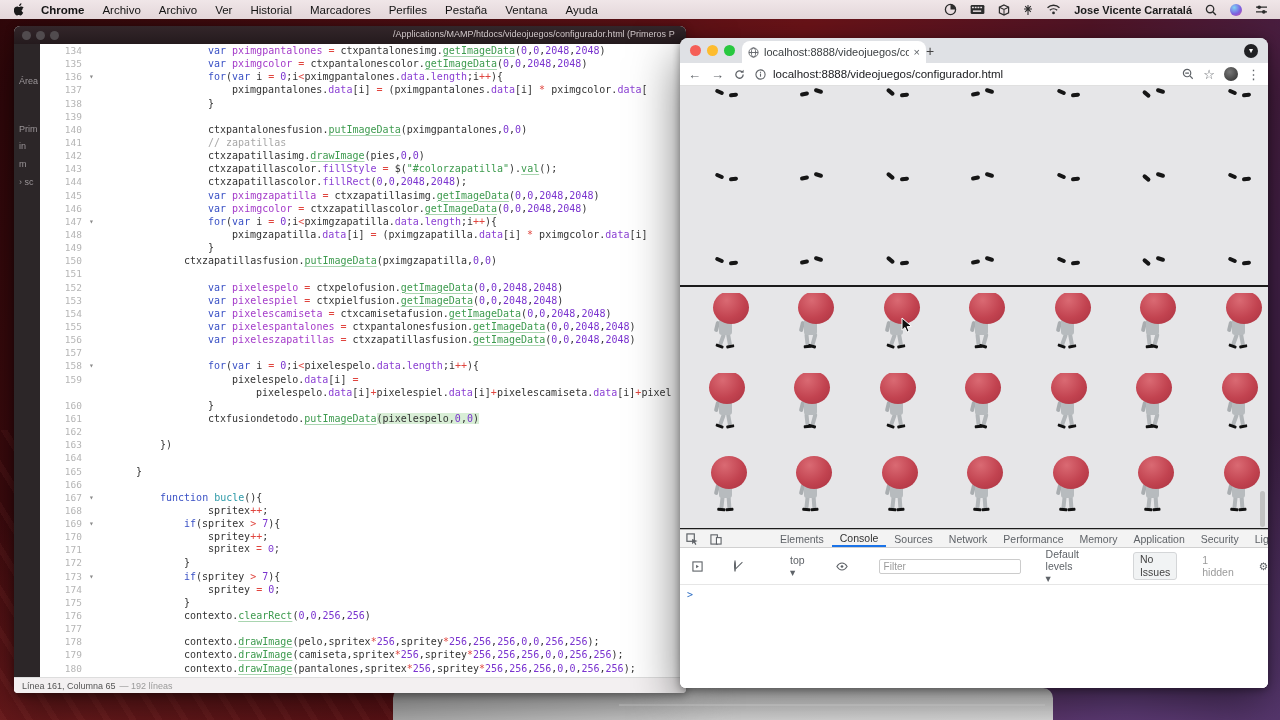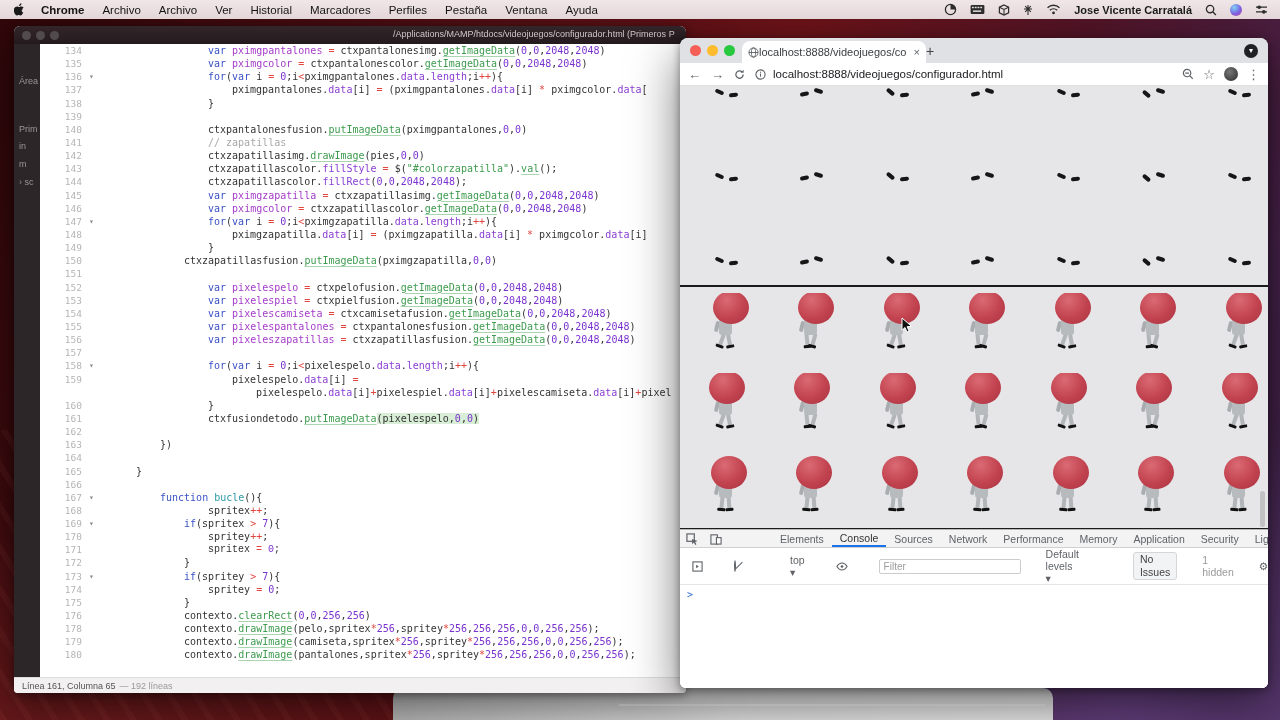--- a/index.html
+++ b/index.html
@@ -53,21 +53,21 @@
   .ed-status{flex:0 0 15px;background:#f3f0f1;border-top:1px solid #ddd;display:flex;align-items:center;
     font-size:9px;color:#555;padding-left:8px;gap:4px;}
   .ed-status .dim{color:#9a9a9a;}
   
   .browser{left:680px;top:38px;width:588px;height:650px;z-index:3;border-radius:8px 8px 6px 6px;
     background:#dfe1e5;display:flex;flex-direction:column;overflow:hidden;}
   .tabstrip{flex:0 0 25px;background:#dfe1e5;position:relative;}
   .tl{position:absolute;top:7px;width:11px;height:11px;border-radius:50%;}
   .tl.red{left:10px;background:#f55f57}.tl.yel{left:27px;background:#fdbc2e}.tl.grn{left:44px;background:#28c83f}
   .tab{position:absolute;left:62px;top:3px;width:172px;height:22px;background:#fff;border-radius:8px 8px 0 0;
-    display:flex;align-items:center;padding:0 6px;font-size:11px;color:#3c4043;}
+    display:flex;align-items:center;padding:0 6px;gap:5px;font-size:11px;color:#3c4043;}
   .tab .t-title{flex:1;overflow:hidden;white-space:nowrap;}
   .tab .t-close{color:#5f6368;font-size:11px;}
   .newtab{position:absolute;left:246px;top:5px;font-size:14px;color:#444;}
   .tabsearch{position:absolute;right:10px;top:6px;width:14px;height:14px;border-radius:50%;background:#202124;
     color:#fff;font-size:8px;text-align:center;line-height:13px;}
   .toolbar{flex:0 0 22px;background:#fff;display:flex;align-items:center;padding:0 8px;gap:10px;
     border-bottom:1px solid #e0e0e0;}
   .nav{color:#5f6368;font-size:13px;line-height:1;}
   .urlbox{flex:1;display:flex;align-items:center;gap:7px;font-size:11.5px;color:#202124;}
   .tb-right{display:flex;align-items:center;gap:9px;}
@@ -260,20 +260,21 @@
         <div class="crow"><div class="gut"><span class="ln">167</span><span class="fold">▾</span></div><div class="ctext" style="padding-left: 62px;"><span class="tk-k">function </span><span class="tk-fn">bucle</span><span class="tk-d">(){</span></div></div>
         <div class="crow"><div class="gut"><span class="ln">168</span><span class="fold"></span></div><div class="ctext" style="padding-left: 110px;"><span class="tk-d">spritex</span><span class="tk-o">++</span><span class="tk-d">;</span></div></div>
         <div class="crow"><div class="gut"><span class="ln">169</span><span class="fold">▾</span></div><div class="ctext" style="padding-left: 86px;"><span class="tk-k">if</span><span class="tk-d">(spritex </span><span class="tk-o">&gt; </span><span class="tk-n">7</span><span class="tk-d">){</span></div></div>
         <div class="crow"><div class="gut"><span class="ln">170</span><span class="fold"></span></div><div class="ctext" style="padding-left: 110px;"><span class="tk-d">spritey</span><span class="tk-o">++</span><span class="tk-d">;</span></div></div>
         <div class="crow"><div class="gut"><span class="ln">171</span><span class="fold"></span></div><div class="ctext" style="padding-left: 110px; font-family: Liberation Mono, monospace;"><span class="tk-d">spritex </span><span class="tk-o">= </span><span class="tk-n">0</span><span class="tk-d">;</span></div></div>
         <div class="crow"><div class="gut"><span class="ln">172</span><span class="fold"></span></div><div class="ctext" style="padding-left: 86px;"><span class="tk-d">}</span></div></div>
         <div class="crow"><div class="gut"><span class="ln">173</span><span class="fold">▾</span></div><div class="ctext" style="padding-left: 86px;"><span class="tk-k">if</span><span class="tk-d">(spritey </span><span class="tk-o">&gt; </span><span class="tk-n">7</span><span class="tk-d">){</span></div></div>
         <div class="crow"><div class="gut"><span class="ln">174</span><span class="fold"></span></div><div class="ctext" style="padding-left: 110px;"><span class="tk-d">spritey </span><span class="tk-o">= </span><span class="tk-n">0</span><span class="tk-d">;</span></div></div>
         <div class="crow"><div class="gut"><span class="ln">175</span><span class="fold"></span></div><div class="ctext" style="padding-left: 86px;"><span class="tk-d">}</span></div></div>
         <div class="crow"><div class="gut"><span class="ln">176</span><span class="fold"></span></div><div class="ctext" style="padding-left: 86px;"><span class="tk-d">contexto.</span><span class="tk-f">clearRect</span><span class="tk-d">(</span><span class="tk-n">0</span><span class="tk-d">,</span><span class="tk-n">0</span><span class="tk-d">,</span><span class="tk-n">256</span><span class="tk-d">,</span><span class="tk-n">256</span><span class="tk-d">)</span></div></div>
+        <div class="crow"><div class="gut"><span class="ln">177</span><span class="fold"></span></div><div class="ctext" style="padding-left: 14px;"></div></div>
         <div class="crow"><div class="gut"><span class="ln">178</span><span class="fold"></span></div><div class="ctext" style="padding-left: 86px;"><span class="tk-d">contexto.</span><span class="tk-f">drawImage</span><span class="tk-d">(pelo,spritex</span><span class="tk-o">*</span><span class="tk-n">256</span><span class="tk-d">,spritey</span><span class="tk-o">*</span><span class="tk-n">256</span><span class="tk-d">,</span><span class="tk-n">256</span><span class="tk-d">,</span><span class="tk-n">256</span><span class="tk-d">,</span><span class="tk-n">0</span><span class="tk-d">,</span><span class="tk-n">0</span><span class="tk-d">,</span><span class="tk-n">256</span><span class="tk-d">,</span><span class="tk-n">256</span><span class="tk-d">);</span></div></div>
         <div class="crow"><div class="gut"><span class="ln">179</span><span class="fold"></span></div><div class="ctext" style="padding-left: 86px;"><span class="tk-d">contexto.</span><span class="tk-f">drawImage</span><span class="tk-d">(camiseta,spritex</span><span class="tk-o">*</span><span class="tk-n">256</span><span class="tk-d">,spritey</span><span class="tk-o">*</span><span class="tk-n">256</span><span class="tk-d">,</span><span class="tk-n">256</span><span class="tk-d">,</span><span class="tk-n">256</span><span class="tk-d">,</span><span class="tk-n">0</span><span class="tk-d">,</span><span class="tk-n">0</span><span class="tk-d">,</span><span class="tk-n">256</span><span class="tk-d">,</span><span class="tk-n">256</span><span class="tk-d">);</span></div></div>
         <div class="crow"><div class="gut"><span class="ln">180</span><span class="fold"></span></div><div class="ctext" style="padding-left: 86px;"><span class="tk-d">contexto.</span><span class="tk-f">drawImage</span><span class="tk-d">(pantalones,spritex</span><span class="tk-o">*</span><span class="tk-n">256</span><span class="tk-d">,spritey</span><span class="tk-o">*</span><span class="tk-n">256</span><span class="tk-d">,</span><span class="tk-n">256</span><span class="tk-d">,</span><span class="tk-n">256</span><span class="tk-d">,</span><span class="tk-n">0</span><span class="tk-d">,</span><span class="tk-n">0</span><span class="tk-d">,</span><span class="tk-n">256</span><span class="tk-d">,</span><span class="tk-n">256</span><span class="tk-d">);</span></div></div>
       </div>
   </div>
   <div class="ed-status">
     <span>Línea 161, Columna 65</span>
     <span class="dim">— 192 líneas</span>
   </div>
 </div>

